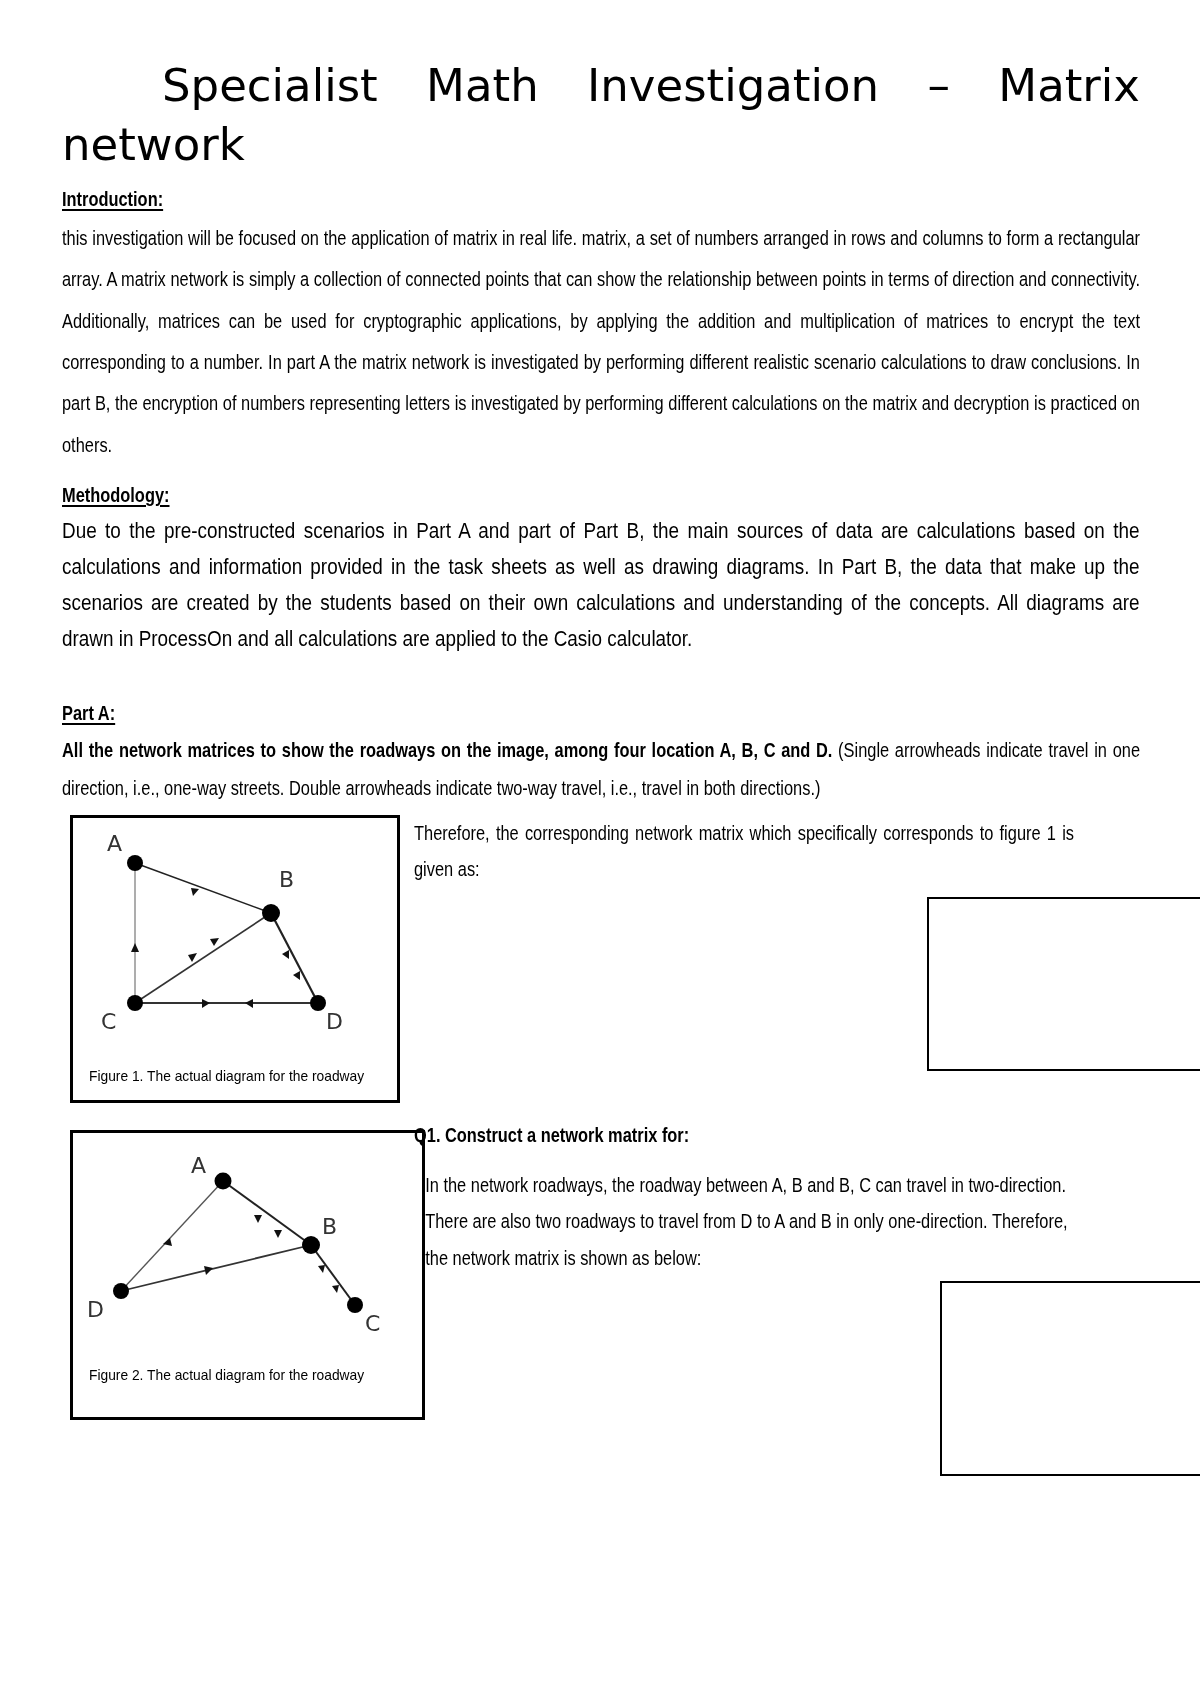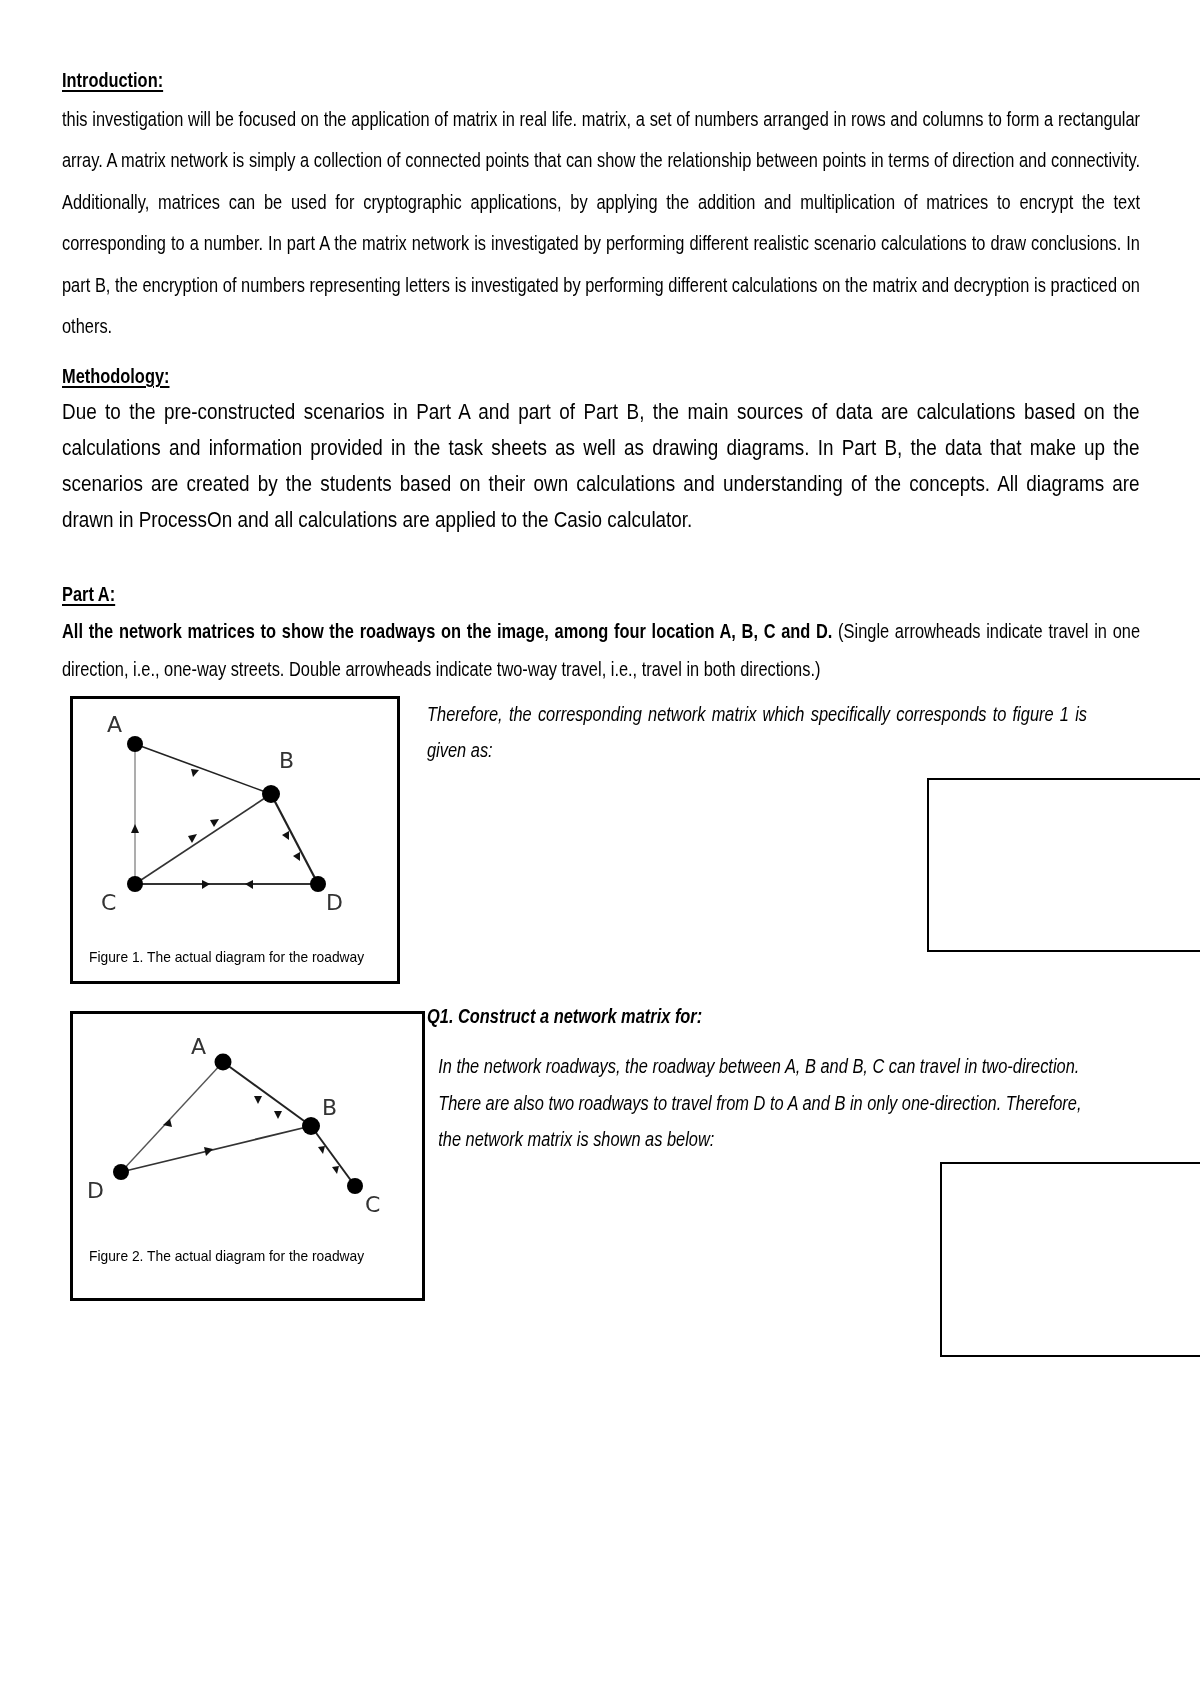--- a/index.html
+++ b/index.html
@@ -111,24 +111,23 @@
     line-height: 1.1;
     white-space: nowrap;
     transform: scaleX(0.92);
     transform-origin: left center;
   }
   #fig2-cap { bottom: 34px; }
 
   
   .rcol {
     position: absolute;
-    left: 365px;
+    left: 352px;
     top: 0;
     width: 660px;
-    font-style: italic;
   }
   .r-para {
     font-family: "Liberation Sans", sans-serif;
     font-size: 20.5px;
     line-height: 1.75;
     text-align: justify;
     text-align-last: left;
     transform: scaleX(0.80);
     transform-origin: left top;
     width: 125%;
@@ -157,20 +156,24 @@
     background: #fff;
   }
   #mbox1 { left: 865px; top: 82px;  width: 300px; height: 174px; }
   #mbox2 { left: 878px; top: 466px; width: 290px; height: 195px; }
 </style>
 </head>
 <body>
 
 <div class="page">
 
+  <h1 class="doc-title">
+    <span class="ln1">Specialist  Math  Investigation  –  Matrix</span>
+    <span class="ln2">network</span>
+  </h1>
 
   <div class="section-head">Introduction:</div>
   <p class="body-narrow">this investigation will be focused on the application of matrix in real life. matrix, a set of numbers arranged in rows and columns to form a rectangular array. A matrix network is simply a collection of connected points that can show the relationship between points in terms of direction and connectivity. Additionally, matrices can be used for cryptographic applications, by applying the addition and multiplication of matrices to encrypt the text corresponding to a number. In part A the matrix network is investigated by performing different realistic scenario calculations to draw conclusions. In part B, the encryption of numbers representing letters is investigated by performing different calculations on the matrix and decryption is practiced on others.</p>
 
   <div class="section-head" style="margin-top:18px;">Methodology:</div>
   <p class="body-wide">Due to the pre-constructed scenarios in Part A and part of Part B, the main sources of data are calculations based on the calculations and information provided in the task sheets as well as drawing diagrams. In Part B, the data that make up the scenarios are created by the students based on their own calculations and understanding of the concepts. All diagrams are drawn in ProcessOn and all calculations are applied to the Casio calculator.</p>
 
   <div class="section-head" style="margin-top:44px;">Part A:</div>
   <p class="parta-lead"><span class="bold">All the network matrices to show the roadways on the image, among four location A, B, C and D.</span><span> (Single arrowheads indicate travel in one direction, i.e., one-way streets. Double arrowheads indicate two-way travel, i.e., travel in both directions.)</span></p>
 

